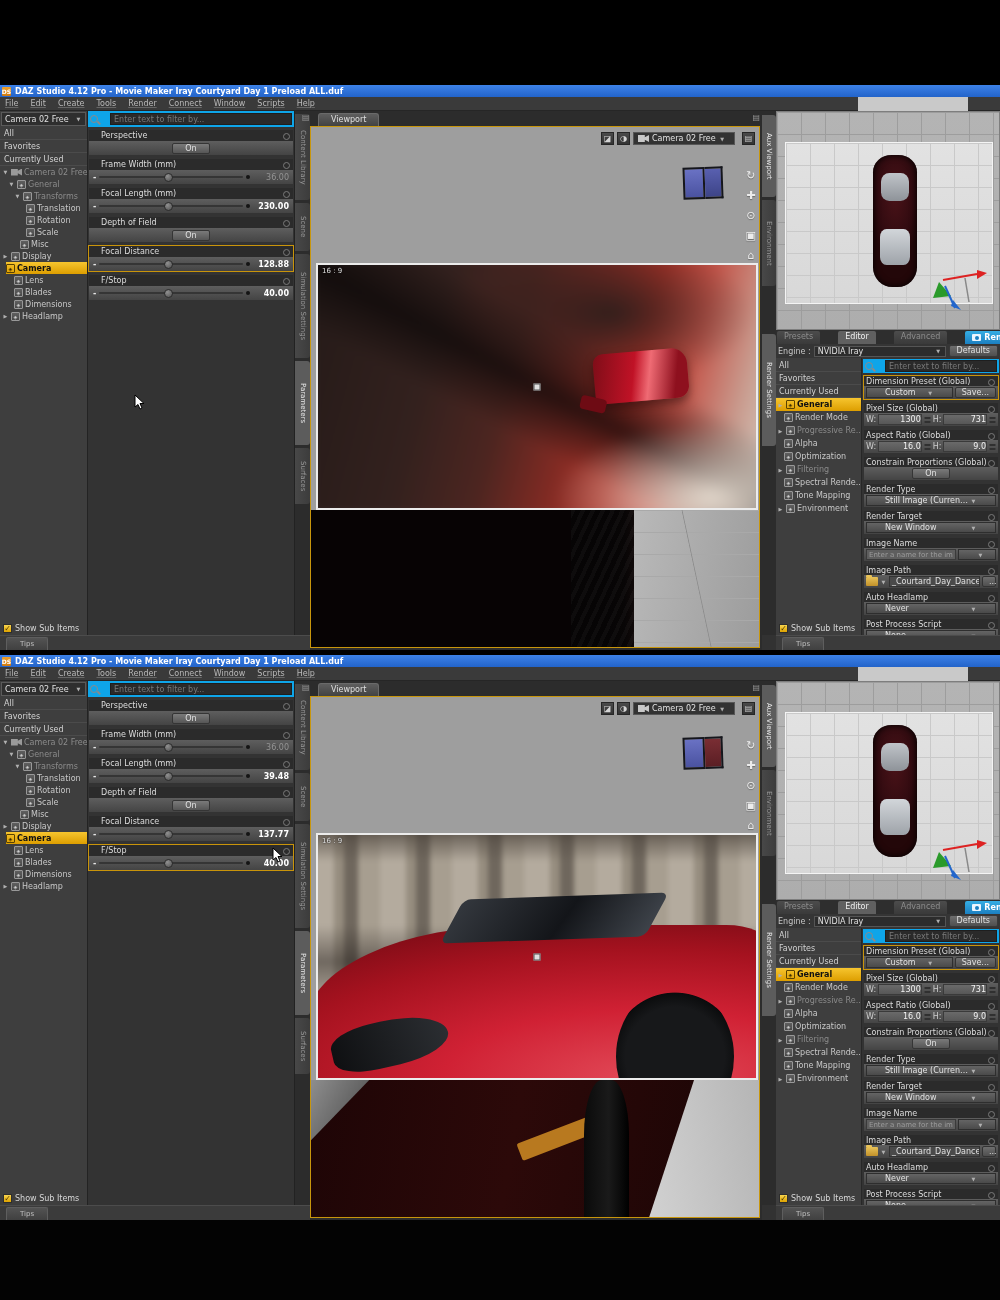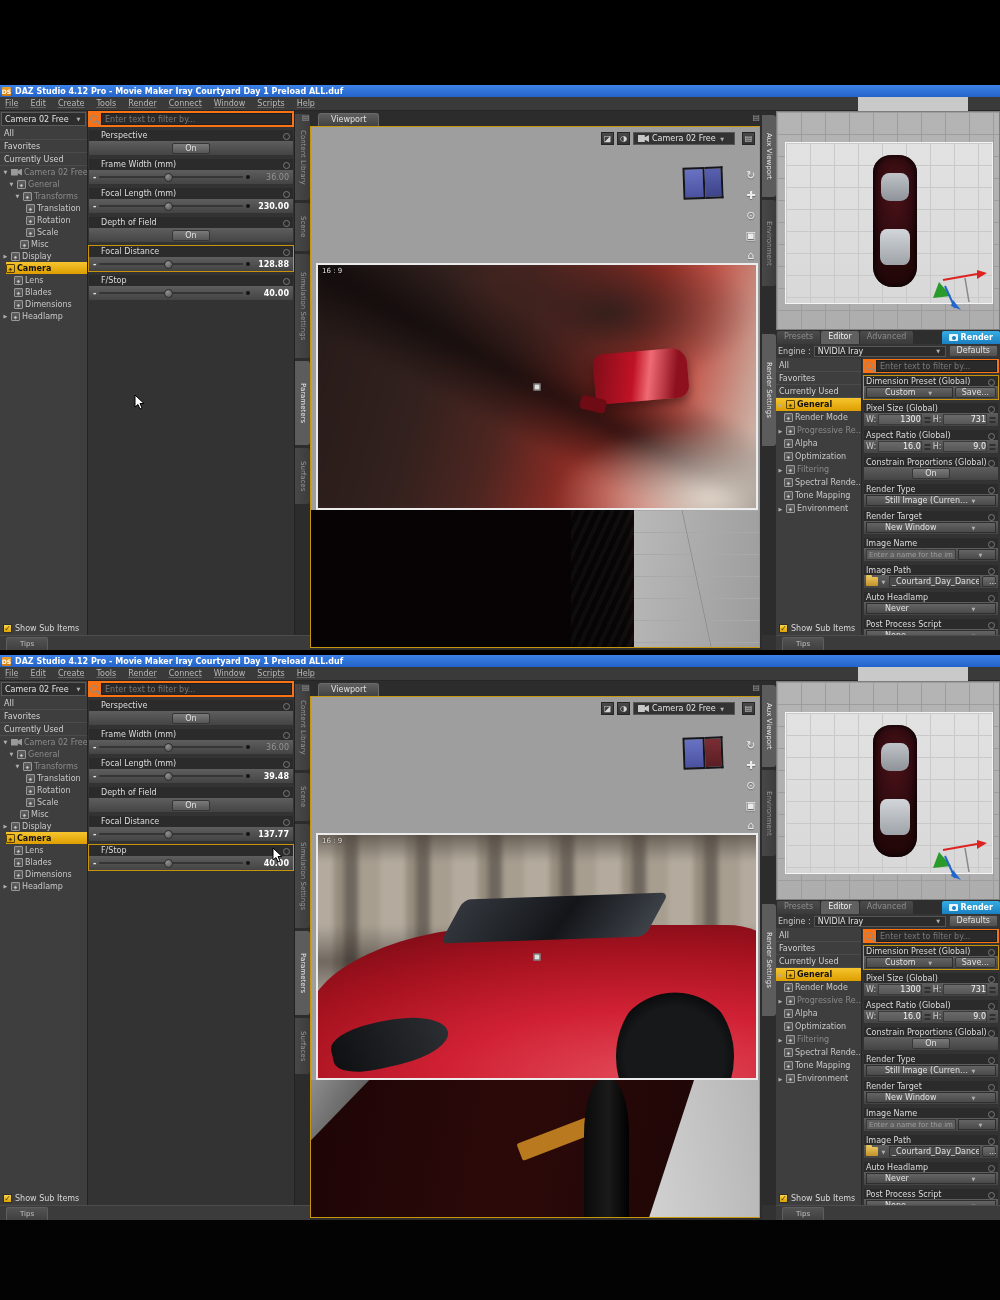--- a/index.html
+++ b/index.html
@@ -25,21 +25,21 @@
   .trow.sel{background:linear-gradient(#f6c52f,#dd9e00);color:#111;font-weight:bold;margin-left:6px}
   .arr{width:7px;font-size:5px;color:#b0b0b0;text-align:center;flex:none}
   .nico{width:9px;height:9px;border:1px solid #989898;border-radius:1px;background:linear-gradient(#606060,#474747);color:#cfcfcf;font-size:5px;line-height:8px;text-align:center;flex:none}
   .trow.sel .nico{border-color:#5a4200;color:#3a2c00;background:none}
   .camico{width:11px;height:7px;background:#9a9a9a;clip-path:polygon(0 0,62% 0,62% 32%,100% 0,100% 100%,62% 68%,62% 100%,0 100%);flex:none}
   .show-sub{position:absolute;bottom:2px;left:3px;display:flex;gap:3px;align-items:center;color:#d8d8d8}
   .chk{width:9px;height:9px;background:linear-gradient(#f8d44e,#dfa400);border:1px solid #2e2e2e;color:#4f3a00;font-size:8px;line-height:8px;text-align:center;font-weight:bold}
 
   
   .params-pane{position:absolute;top:26px;left:88px;width:207px;bottom:15px;background:#333;border-right:1px solid #222}
-  .search-row{height:16px;display:flex;align-items:center;gap:3px;background:#f97316;padding:0 2px}
+  .search-row{height:16px;display:flex;align-items:center;gap:12px;background:#0ea5e9;padding:0 2px}
   .mag{width:8px;height:8px;border:1.5px solid #8a8a8a;border-radius:50%;position:relative;flex:none}
   .mag::after{content:"";position:absolute;left:6px;top:6px;width:4px;height:1.5px;background:#8a8a8a;transform:rotate(45deg)}
   .sinput{flex:1;height:12px;background:#2a2a2a;border:1px solid #1e1e1e;color:#b5b5b5;font-size:8px;font-family:inherit;padding:0 3px}
   .sinput::placeholder{color:#787878}
   .grp{margin-top:2px;border:1px solid transparent}
   .grp-h{height:11px;background:#2b2b2b;display:flex;align-items:center;padding-left:12px;color:#dcdcdc;position:relative}
   .grp-h::after{content:"";position:absolute;right:3px;top:2.5px;width:5px;height:5px;border:1px solid #7a7a7a;border-radius:50%}
   .grp-c{height:14px;background:linear-gradient(#5e5e5e,#444);display:flex;align-items:center}
   .onbtn{margin:0 auto;width:38px;height:11px;background:linear-gradient(#7a7a7a,#565656);border:1px solid #353535;border-radius:2px;color:#e2e2e2;text-align:center;line-height:10px}
   .sl{flex:1;display:flex;align-items:center;gap:3px;padding:0 4px}
@@ -121,21 +121,21 @@
     repeating-linear-gradient(#c9c9c9 0 1px,transparent 1px 22px),
     repeating-linear-gradient(90deg,#c9c9c9 0 1px,transparent 1px 24px),
     linear-gradient(#e2e2e2,#d8d8d8);box-shadow:0 0 0 1px #f4f4f4}
   .car-top{position:absolute;left:87px;top:12px;width:44px;height:132px;background:radial-gradient(60% 50% at 50% 30%,#4a1218,#310b10 70%,#230709);border-radius:42% 42% 44% 44%/13% 13% 15% 15%;box-shadow:inset 0 0 7px #000}
   .car-wind{position:absolute;left:8px;top:18px;width:28px;height:28px;background:linear-gradient(#c0c4c9,#8e9399);border-radius:30%}
   .car-rear{position:absolute;left:7px;top:74px;width:30px;height:36px;background:linear-gradient(#d2d6da,#9ea3a9);border-radius:22%}
   .gizmo{position:absolute;left:148px;top:140px;width:72px;height:62px}
 
   
   .rs{position:absolute;top:245px;left:776px;right:0;bottom:15px;background:#383838}
-  .rs-tabs{height:14px;display:flex;gap:1px;background:#2e2e2e;align-items:flex-end;padding:1px 0 0 1px}
+  .rs-tabs{height:14px;display:flex;gap:18px;background:#2e2e2e;align-items:flex-end;padding:1px 0 0 1px}
   .rs-tab{height:13px;padding:0 7px;line-height:12px;background:linear-gradient(#4c4c4c,#3a3a3a);color:#8d8d8d;border-radius:2px 2px 0 0}
   .rs-tab.active{background:#606060;color:#f0f0f0}
   .render-btn{margin-left:auto;height:13px;display:flex;align-items:center;gap:3px;background:linear-gradient(#35aee4,#1b7fc0);color:#fff;padding:0 7px;border-radius:2px 2px 0 0;font-weight:bold}
   .photo-ico{width:9px;height:7px;background:#eaf6ff;border-radius:1px;position:relative}
   .photo-ico::after{content:"";position:absolute;left:3px;top:1.5px;width:4px;height:4px;border-radius:50%;background:#1b7fc0}
   .rs-engine{height:14px;display:flex;align-items:center;gap:3px;padding:0 2px;background:#353535;color:#c5c5c5}
   .engine-field{flex:1;height:11px;background:#2c2c2c;border:1px solid #555;display:flex;align-items:center;justify-content:space-between;padding:0 3px;color:#e0e0e0}
   .defaults-btn{height:12px;background:linear-gradient(#6e6e6e,#4f4f4f);border:1px solid #383838;border-radius:2px;color:#e0e0e0;padding:0 7px;line-height:10px}
   .rs-body{position:absolute;top:28px;left:0;right:0;bottom:0;display:flex}
   .rs-list{width:86px;background:#3e3e3e;border-right:1px solid #272727;position:relative;padding-top:1px}

